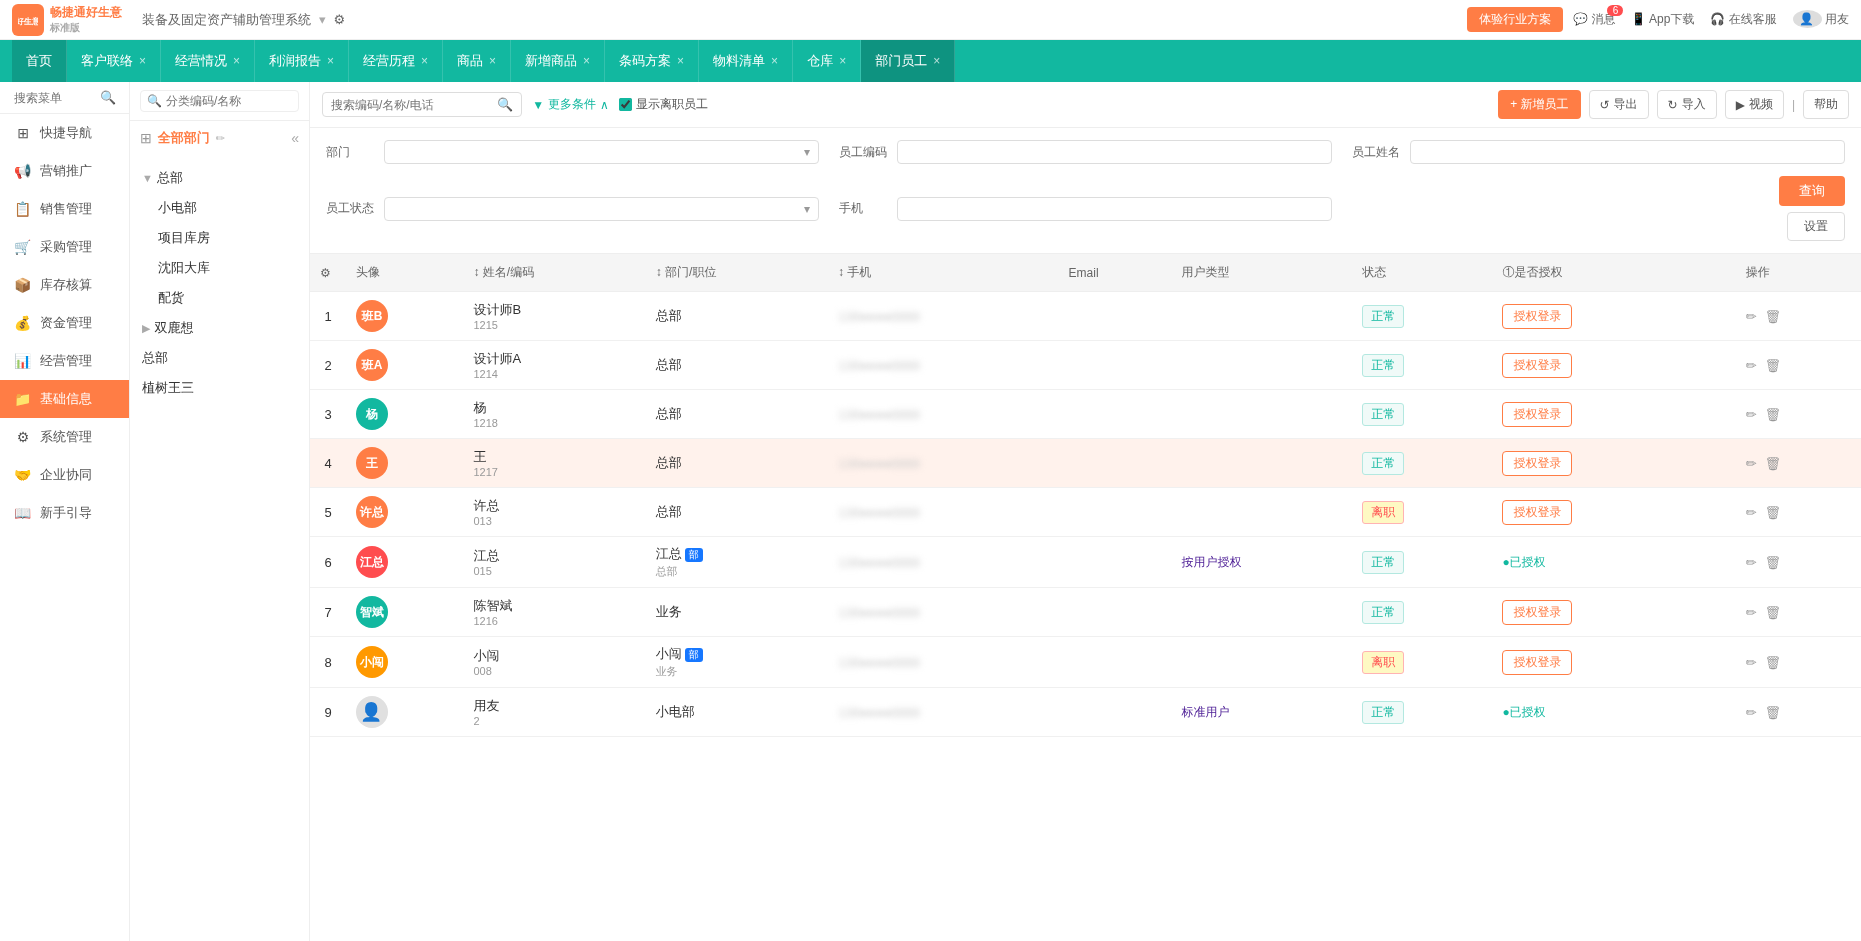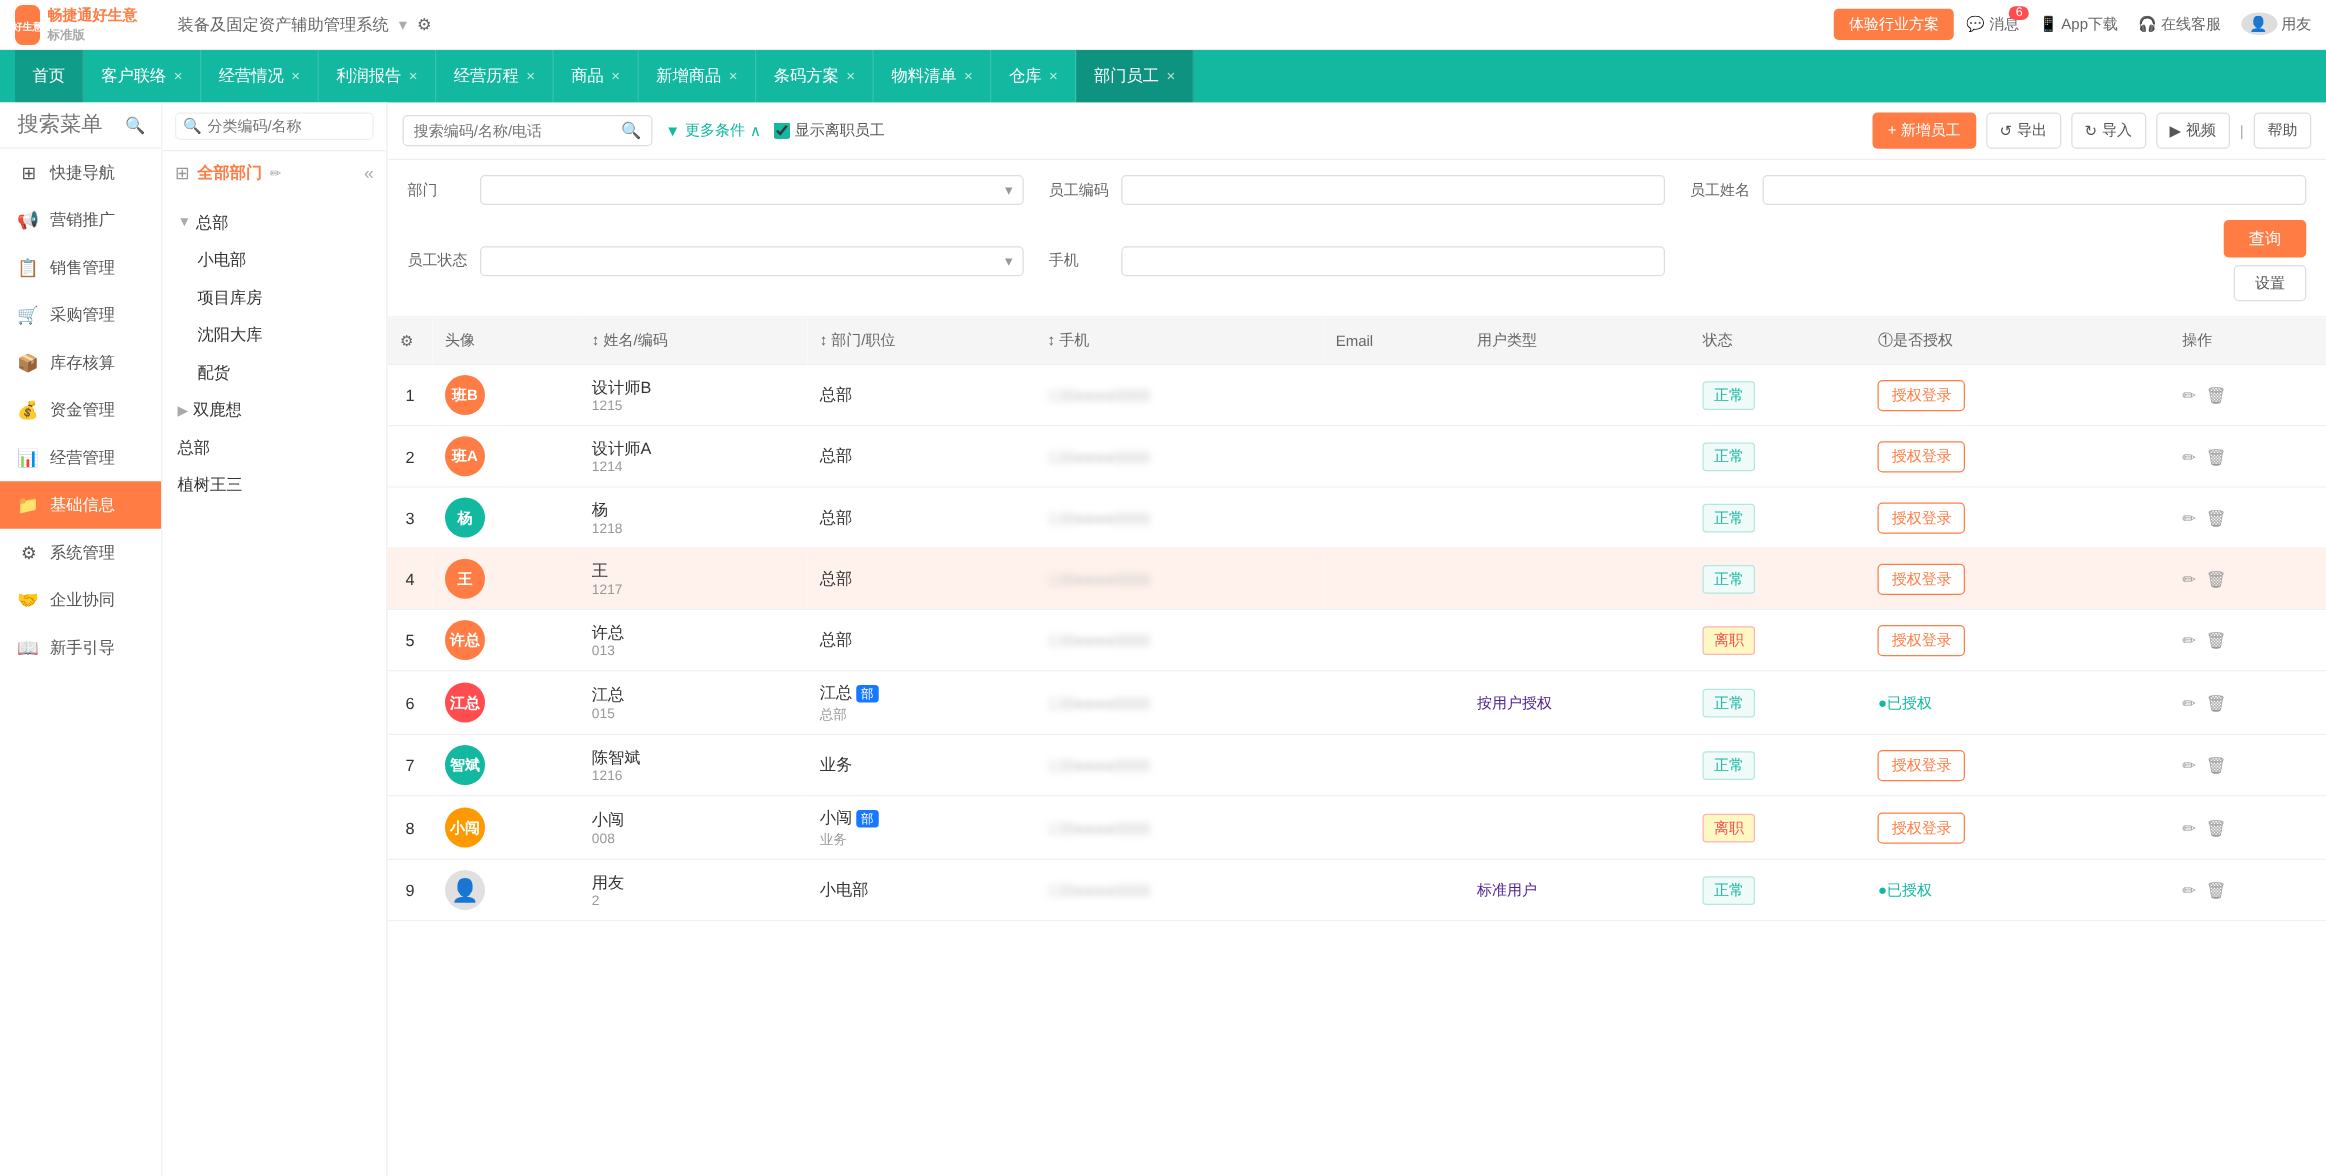--- a/index.html
+++ b/index.html
@@ -1,21 +1,21 @@
 <!DOCTYPE html>
 <html><head>
   <meta charset="utf-8">
   <style>
     * { box-sizing: border-box; margin: 0; padding: 0; }
     body { font-family: 'Microsoft YaHei', Arial, sans-serif; font-size: 13px; background: #f5f5f5; color: #333; overflow: hidden; }
 
     
     .top-bar { height: 40px; background: #fff; border-bottom: 1px solid #eee; display: flex; align-items: center; padding: 0 12px; gap: 10px; }
     .top-bar-logo { display: flex; align-items: center; gap: 6px; color: #ff7d45; font-weight: bold; font-size: 13px; width: 120px; }
-    .top-bar-logo .logo-icon { width: 20px; height: 32px; background: #ff7d45; border-radius: 6px; display: flex; align-items: center; justify-content: center; color: white; font-size: 10px; }
+    .top-bar-logo .logo-icon { width: 32px; height: 32px; background: #ff7d45; border-radius: 6px; display: flex; align-items: center; justify-content: center; color: white; font-size: 10px; }
     .top-bar-system { flex: 1; display: flex; align-items: center; gap: 8px; color: #666; font-size: 13px; }
     .top-bar-btn { background: #ff7d45; color: white; border: none; border-radius: 4px; padding: 4px 12px; font-size: 12px; cursor: pointer; }
     .top-bar-right { display: flex; align-items: center; gap: 16px; color: #666; font-size: 12px; }
     .top-bar-right .notif { position: relative; cursor: pointer; }
     .notif-badge { position: absolute; top: -6px; right: -8px; background: #ff4d4f; color: white; border-radius: 10px; font-size: 10px; padding: 0 4px; min-width: 16px; text-align: center; }
     .gear-btn { cursor: pointer; color: #666; }
 
     
     .nav-tabs { height: 42px; background: #12b8a0; display: flex; align-items: stretch; padding: 0 12px; overflow: hidden; }
     .nav-tab { display: flex; align-items: center; padding: 12px 14px; color: white; font-size: 13px; cursor: pointer; white-space: nowrap; position: relative; border-right: 1px solid rgba(255,255,255,0.15); }
@@ -137,21 +137,21 @@
   <div class="nav-tab">条码方案 <span class="close-x">×</span></div>
   <div class="nav-tab">物料清单 <span class="close-x">×</span></div>
   <div class="nav-tab">仓库 <span class="close-x">×</span></div>
   <div class="nav-tab active">部门员工 <span class="close-x">×</span></div>
 </div>
 
 <div class="main-layout">
 
   <div class="sidebar">
     <div class="sidebar-search">
-      <input type="text" style="border: none; outline: none; width: 80px; font-size: 17px; color: rgb(153, 153, 153);" placeholder="搜索菜单">
+      <input type="text" style="border: none; outline: none; width: 80px; font-size: 12px; color: rgb(153, 153, 153);" placeholder="搜索菜单">
       <span style="color:#ccc;">🔍</span>
     </div>
     <div class="sidebar-item">
       <span class="s-icon">⊞</span>
       <span>快捷导航</span>
     </div>
     <div class="sidebar-item">
       <span class="s-icon">📢</span>
       <span>营销推广</span>
     </div>

